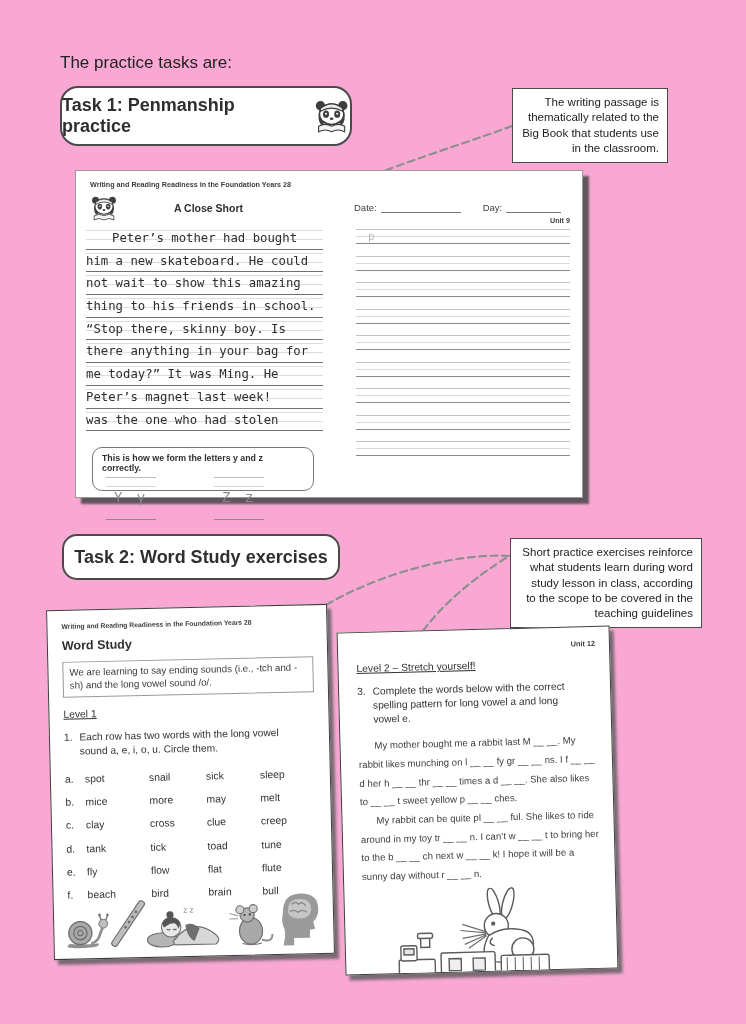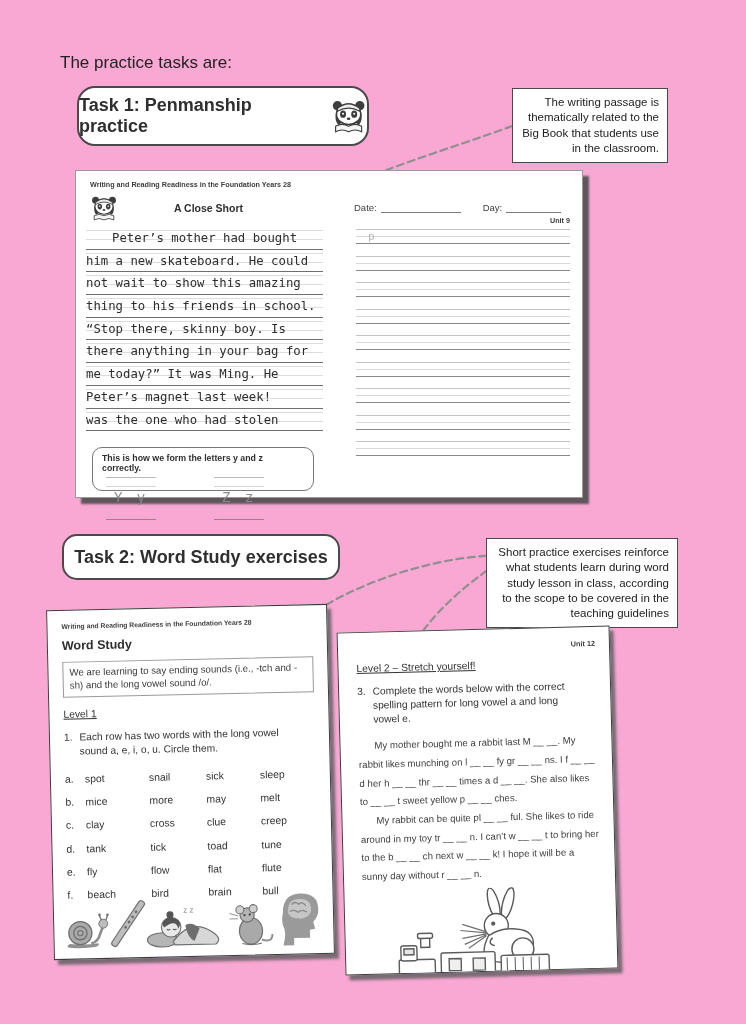--- a/index.html
+++ b/index.html
@@ -4,27 +4,27 @@
 <style>
   html,body{margin:0;padding:0;background:#fff;}
   .page{position:relative;width:746px;height:1024px;background:#f9a8d4;overflow:hidden;
         font-family:"Liberation Sans",sans-serif;color:#2f2f2f;}
   .abs{position:absolute;}
 
   .intro{left:60px;top:53px;font-size:17px;color:#222;}
 
   .taskbox{border:2.5px solid #4a4a4a;border-radius:18px;display:flex;align-items:center;
            justify-content:center;gap:9px;font-weight:bold;color:#2f2f2f;background:#fff;box-sizing:border-box;}
-  .task1{left:77px;top:86px;width:292px;height:60px;font-size:18px;}
+  .task1{left:60px;top:86px;width:292px;height:60px;font-size:18px;}
   .task2{left:62px;top:534px;width:278px;height:46px;font-size:18px;border-radius:15px;}
 
   .callout{border:1.5px solid #4a4a4a;background:#fff;font-size:11.5px;line-height:1.33;
            color:#222;padding:6px 8px;box-sizing:border-box;text-align:right;}
   .callout1{left:512px;top:88px;width:156px;}
-  .callout2{left:486px;top:538px;width:192px;}
+  .callout2{left:510px;top:538px;width:192px;}
 
   svg.connectors{left:0;top:0;pointer-events:none;}
 
   
   .ws{position:absolute;background:#fff;box-sizing:border-box;}
   .ws1{left:75px;top:170px;width:508px;height:328px;border:1px solid #999;
        box-shadow:6px 6px 2px rgba(70,70,70,.85);}
   .ws1-series{left:14px;top:9px;font-size:7.2px;font-weight:bold;color:#3d3d3d;}
   .ws1-unit{right:12px;top:9px;font-size:7.2px;font-weight:bold;color:#3d3d3d;margin-top:36px;}
   .ws1-panda{left:14px;top:22px;}

